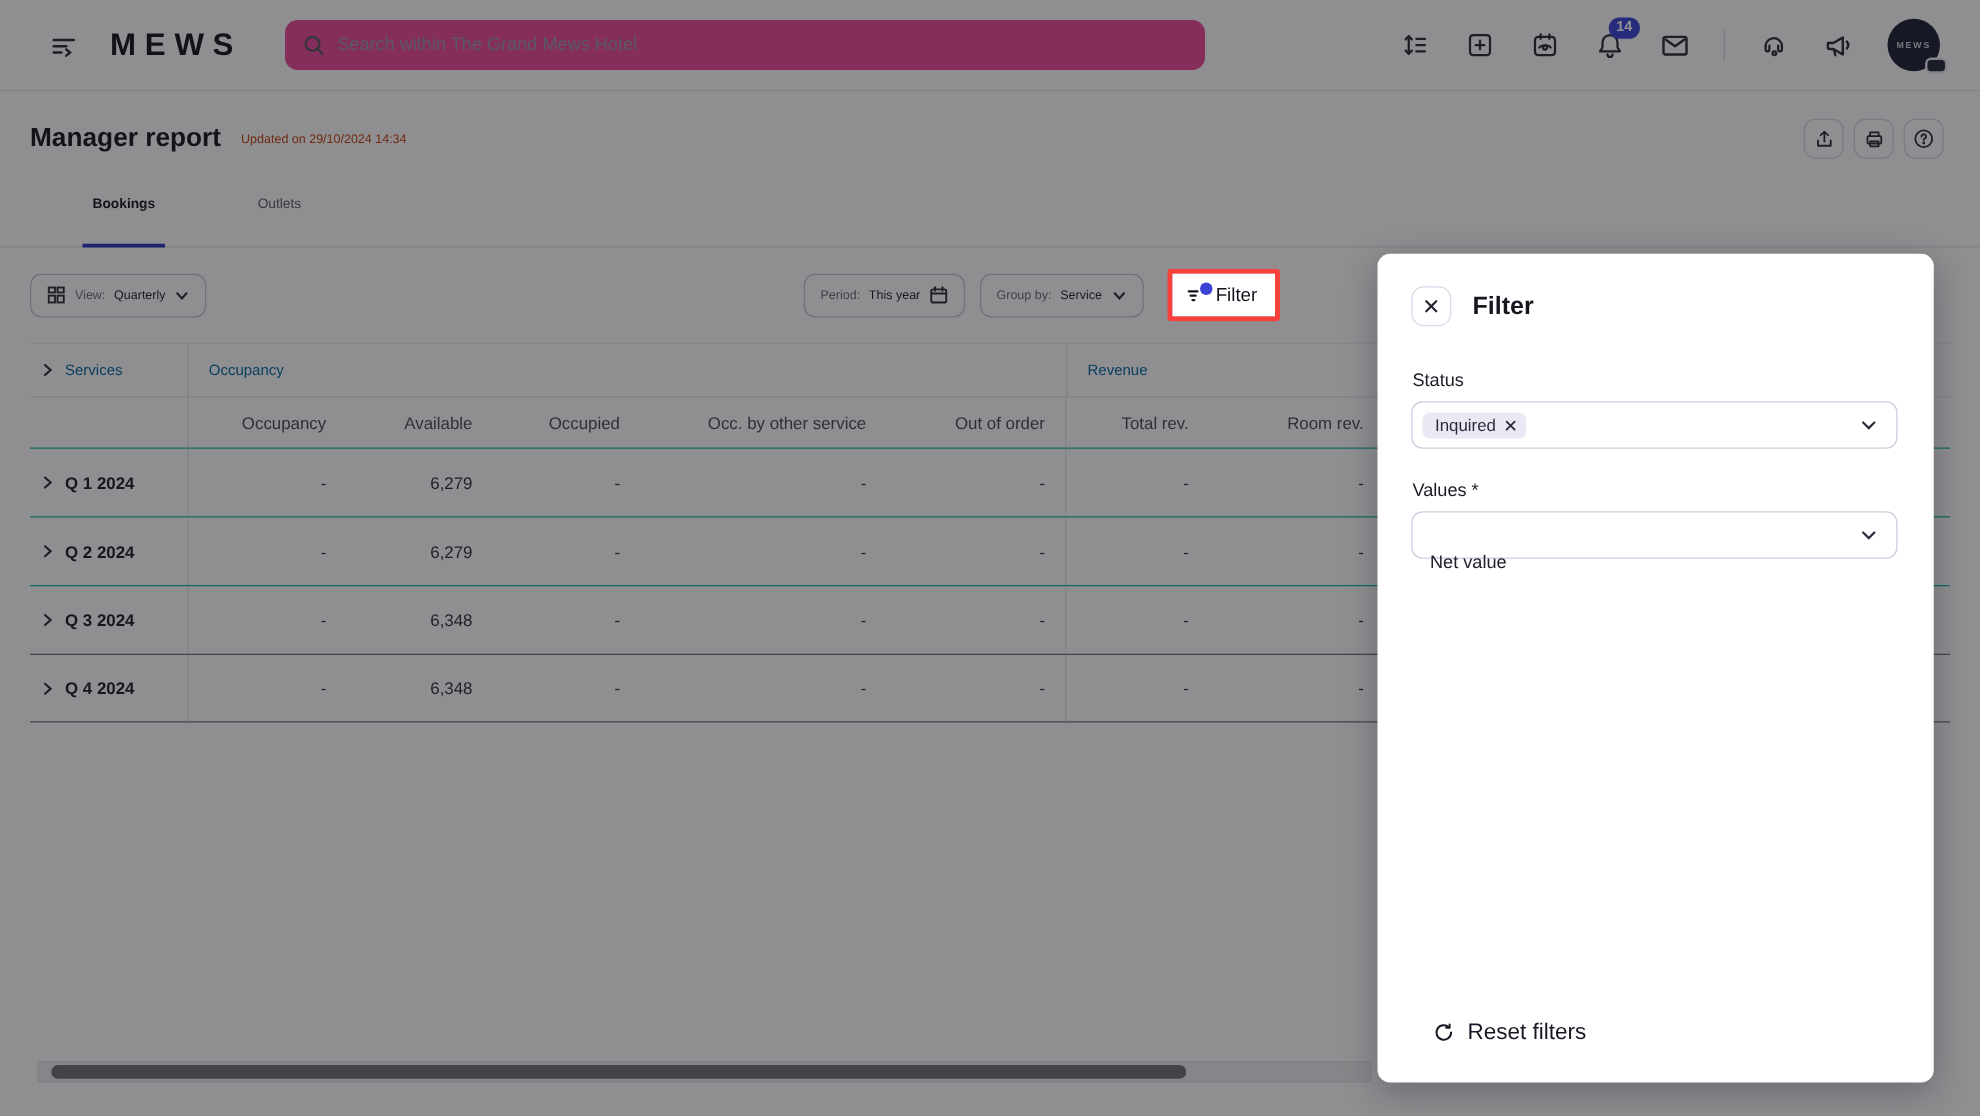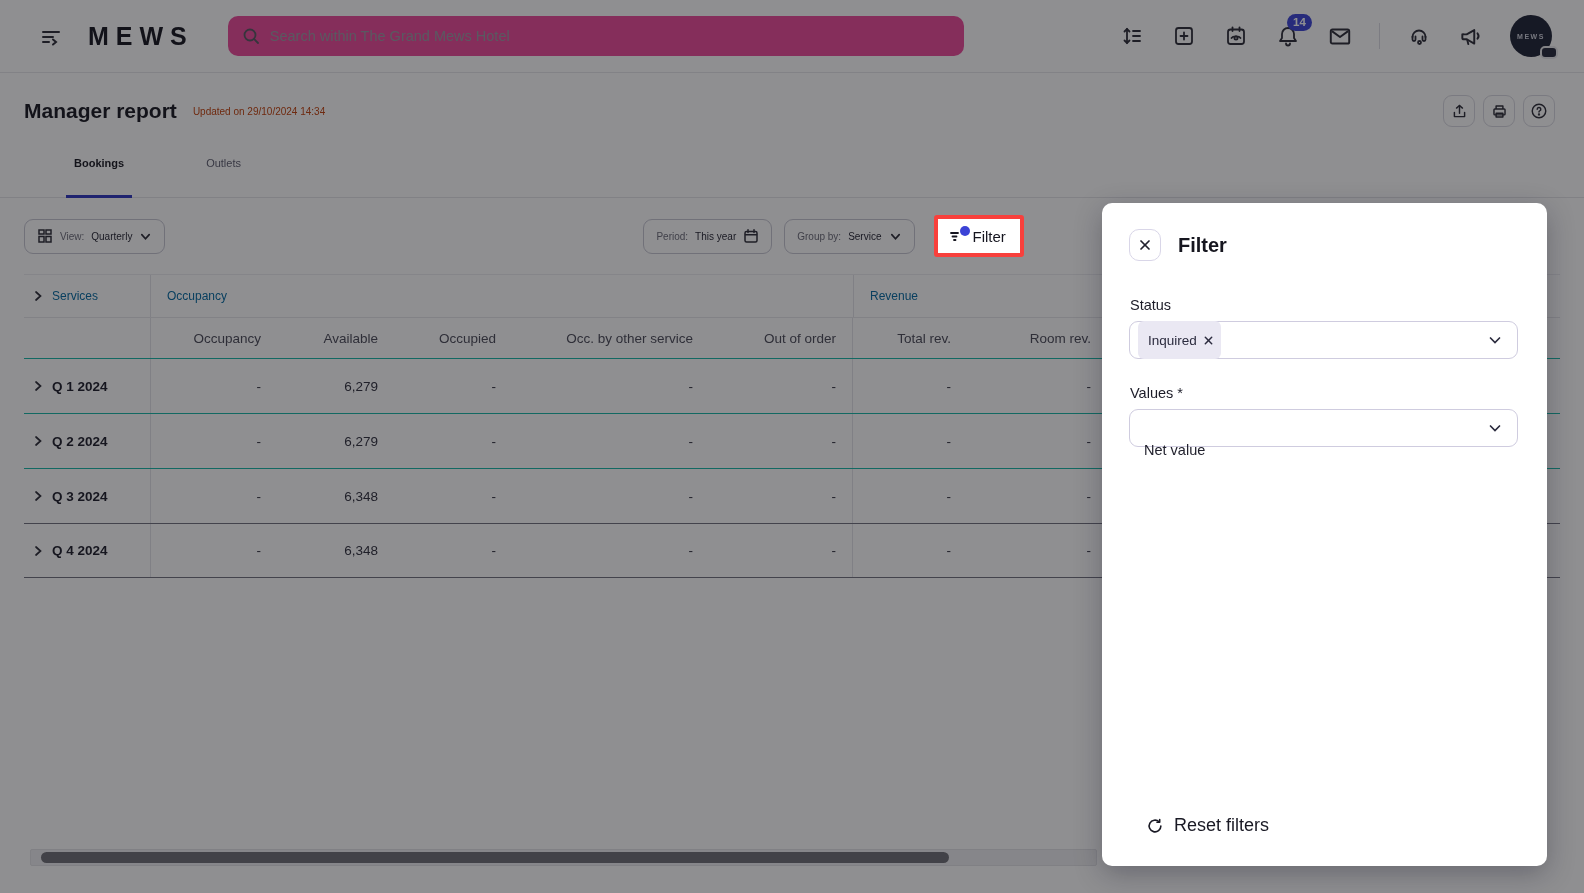--- a/index.html
+++ b/index.html
@@ -70,21 +70,21 @@
   .panel { position:fixed; left:1102px; top:203px; width:445px; height:663px; background:#fff; border-radius:10px; box-shadow:0 8px 28px rgba(15,15,35,.30); z-index:50; padding:26px 29px 0 27px; }
   .panel-head { display:flex; align-items:center; gap:17px; }
   .close-btn { width:32px; height:32px; border:1px solid #d9d6e8; border-radius:10px; background:#fff; display:flex; align-items:center; justify-content:center; cursor:pointer; font-size:15px; color:#22222e; }
   .panel-title { font-size:20px; font-weight:700; color:#16161f; }
   .field-label { font-size:14.5px; color:#1c1c28; margin:0 0 8px 1px; }
   .mt36 { margin-top:36px; }
   .mt26 { margin-top:26px; }
   .selbox { height:38px; border:1px solid #cfccdf; border-radius:9px; display:flex; align-items:center; padding:0 14px 0 8px; cursor:pointer; background:#fff; }
   .selbox .val { font-size:14.5px; color:#22222e; padding-left:6px;margin-top:44px; }
   .selbox .chevd { margin-left:auto; display:flex; }
-  .chip { background:#eae8f3; border-radius:6px; height:38px; display:flex; align-items:center; gap:6px; padding:0 7px 0 10px; font-size:13.5px; color:#2b2b3e; }
+  .chip { background:#eae8f3; border-radius:6px; height:21px; display:flex; align-items:center; gap:6px; padding:0 7px 0 10px; font-size:13.5px; color:#2b2b3e; }
   .chip .x { cursor:pointer; display:flex; }
   .reset { position:absolute; left:44px; bottom:30px; display:flex; align-items:center; gap:10px; font-size:18px; color:#191924; cursor:pointer; }
 
   svg { display:block; }
 </style>
 </head>
 <body>
 
 <div class="topbar">
   <div class="hamburger">

